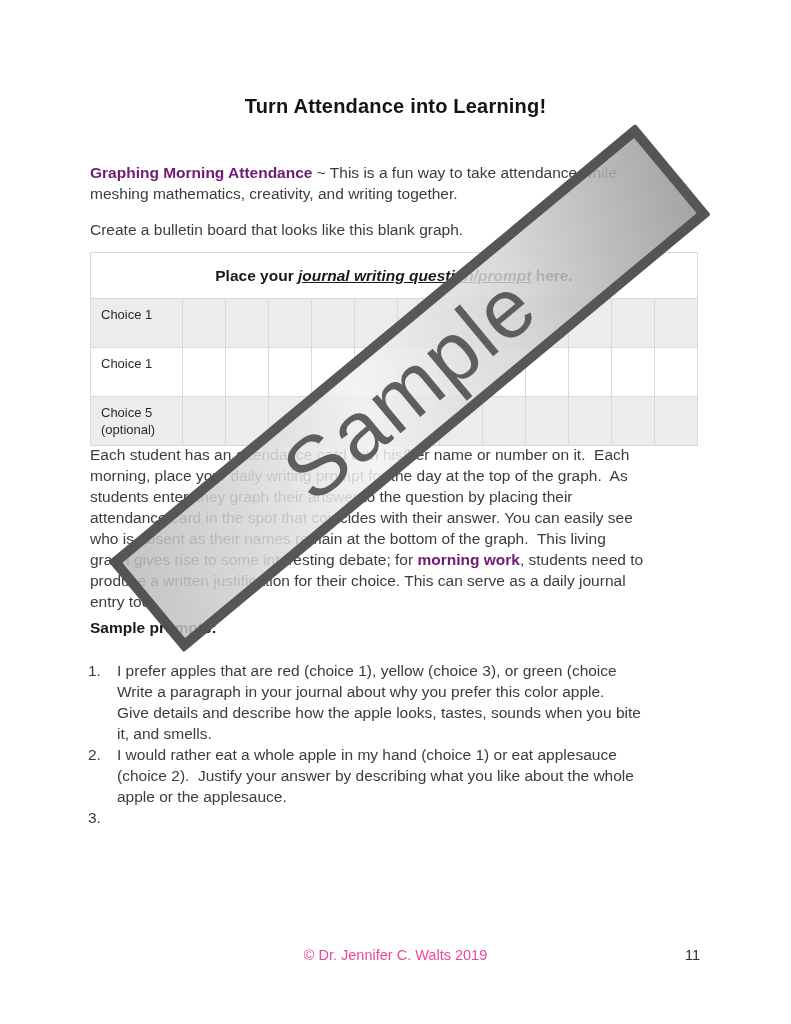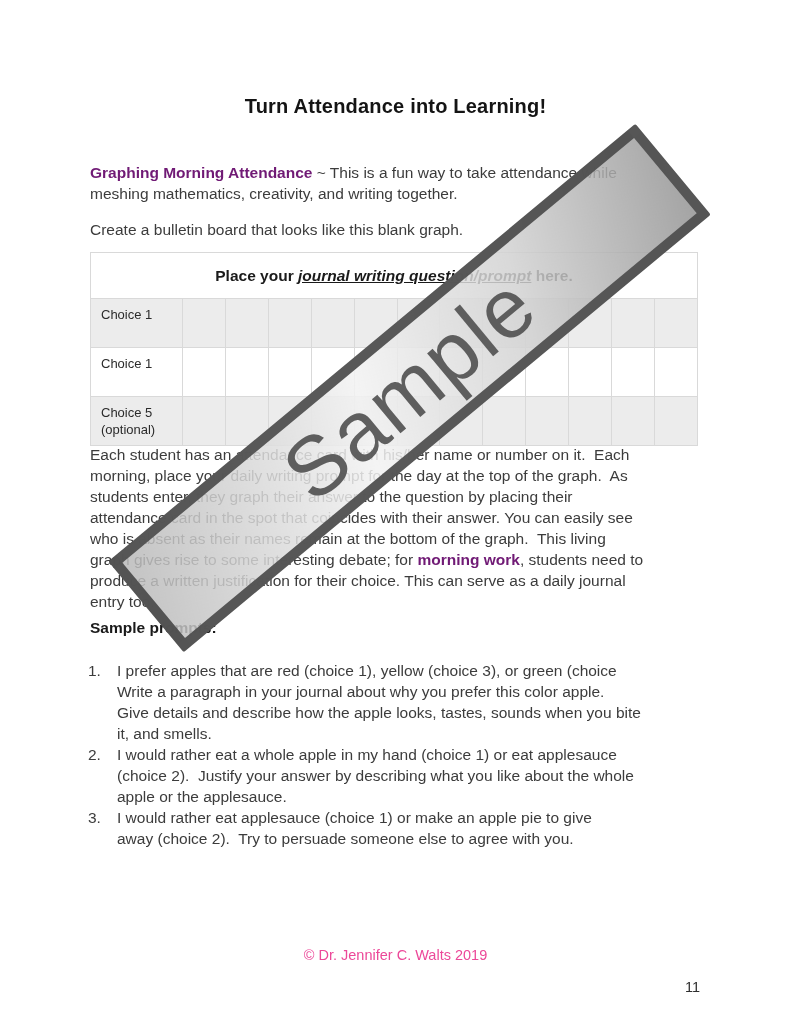--- a/index.html
+++ b/index.html
@@ -110,21 +110,20 @@
     top: 947px; left: 0; width: 100%;
     text-align: center;
     font-size: 14.5px;
     color: #ec4899;
   }
   .footer-page {
     position: absolute;
     top: 947px; right: 91px;
     font-size: 14.5px;
     color: #2e2e2e;
-    margin-top: 32px;
   }
 </style>
 </head>
 <body>
 
 <div class="page">
 
   <h1 class="title">Turn Attendance into Learning!</h1>
 
   <div class="para" id="intro-para">
@@ -233,22 +232,20 @@
 it, and smells.</div>
     </div>
     <div class="prompt-item">
       <span class="prompt-num">2.</span>
       <div class="prompt-text">I would rather eat a whole apple in my hand (choice 1) or eat applesauce
 (choice 2).  Justify your answer by describing what you like about the whole
 apple or the applesauce.</div>
     </div>
     <div class="prompt-item">
       <span class="prompt-num">3.</span>
-      <div class="prompt-text">I would rather eat applesauce (choice 1) or make an apple pie to give
-away (choice 2).  Try to persuade someone else to agree with you.</div>
     </div>
   </div>
 
   <div class="watermark">
     <span class="wm-text">Sample</span>
   </div>
 
   <div class="footer-copy">© Dr. Jennifer C. Walts 2019</div>
   <div class="footer-page">11</div>
 

